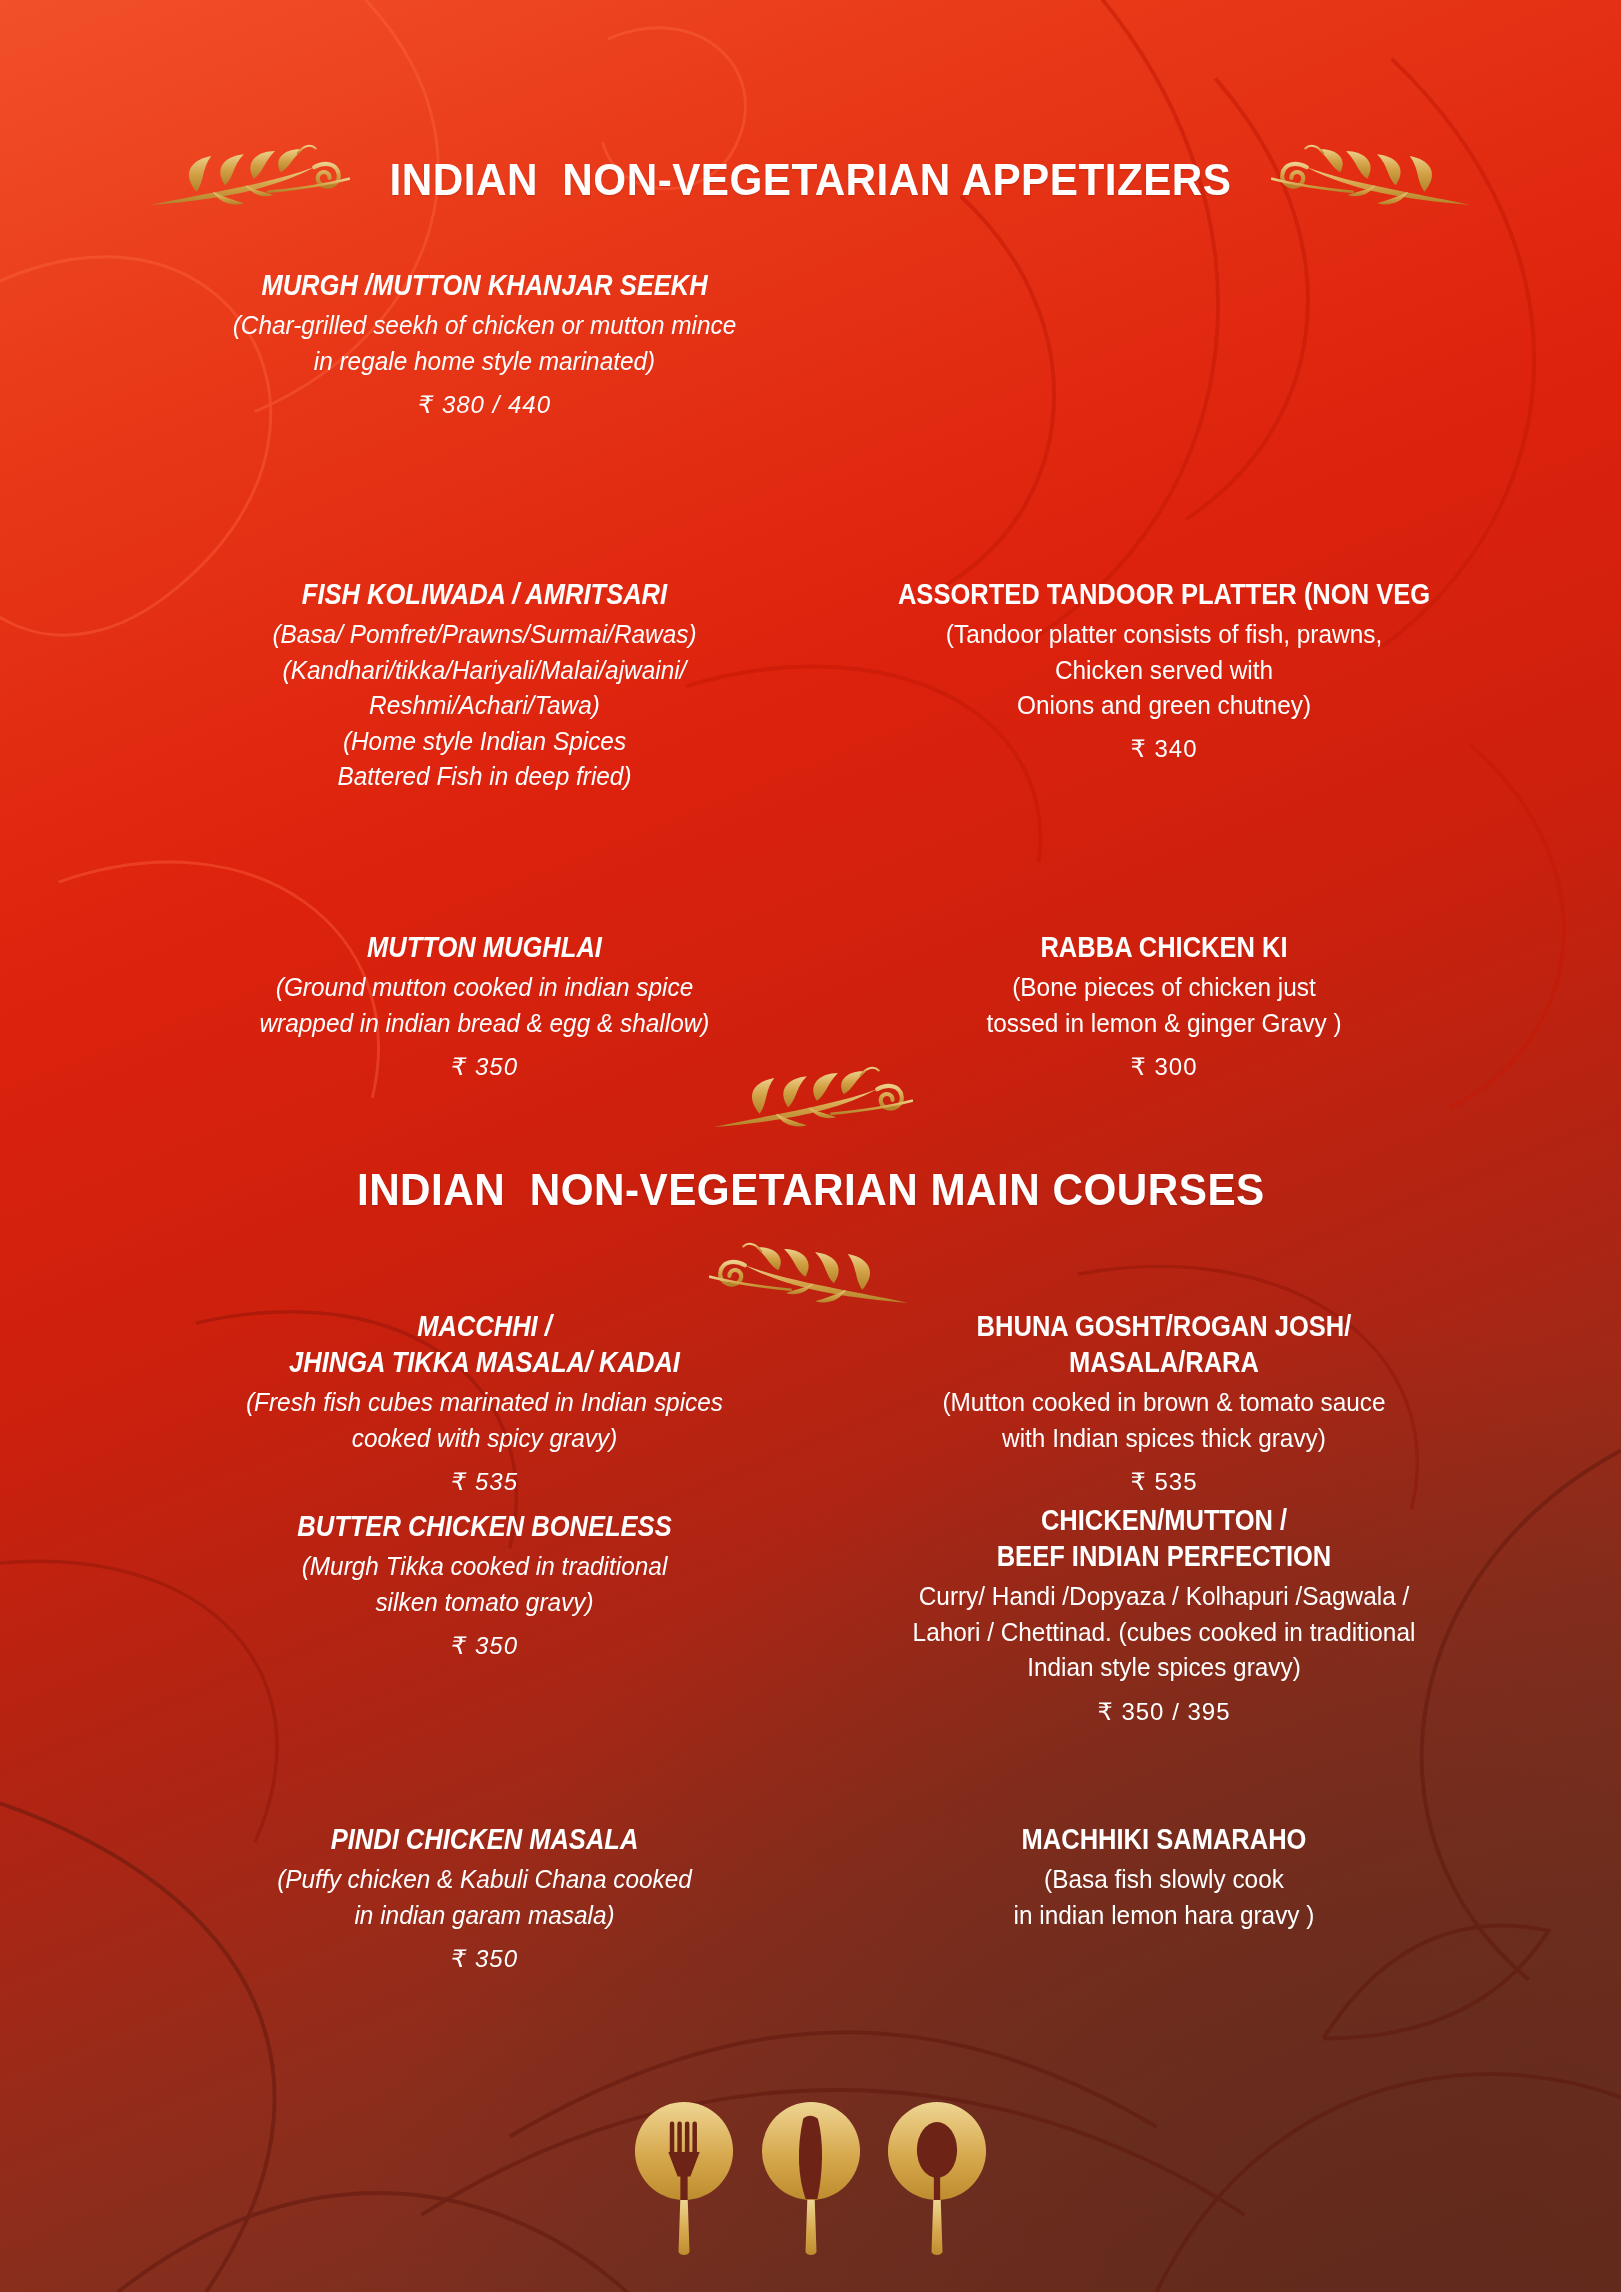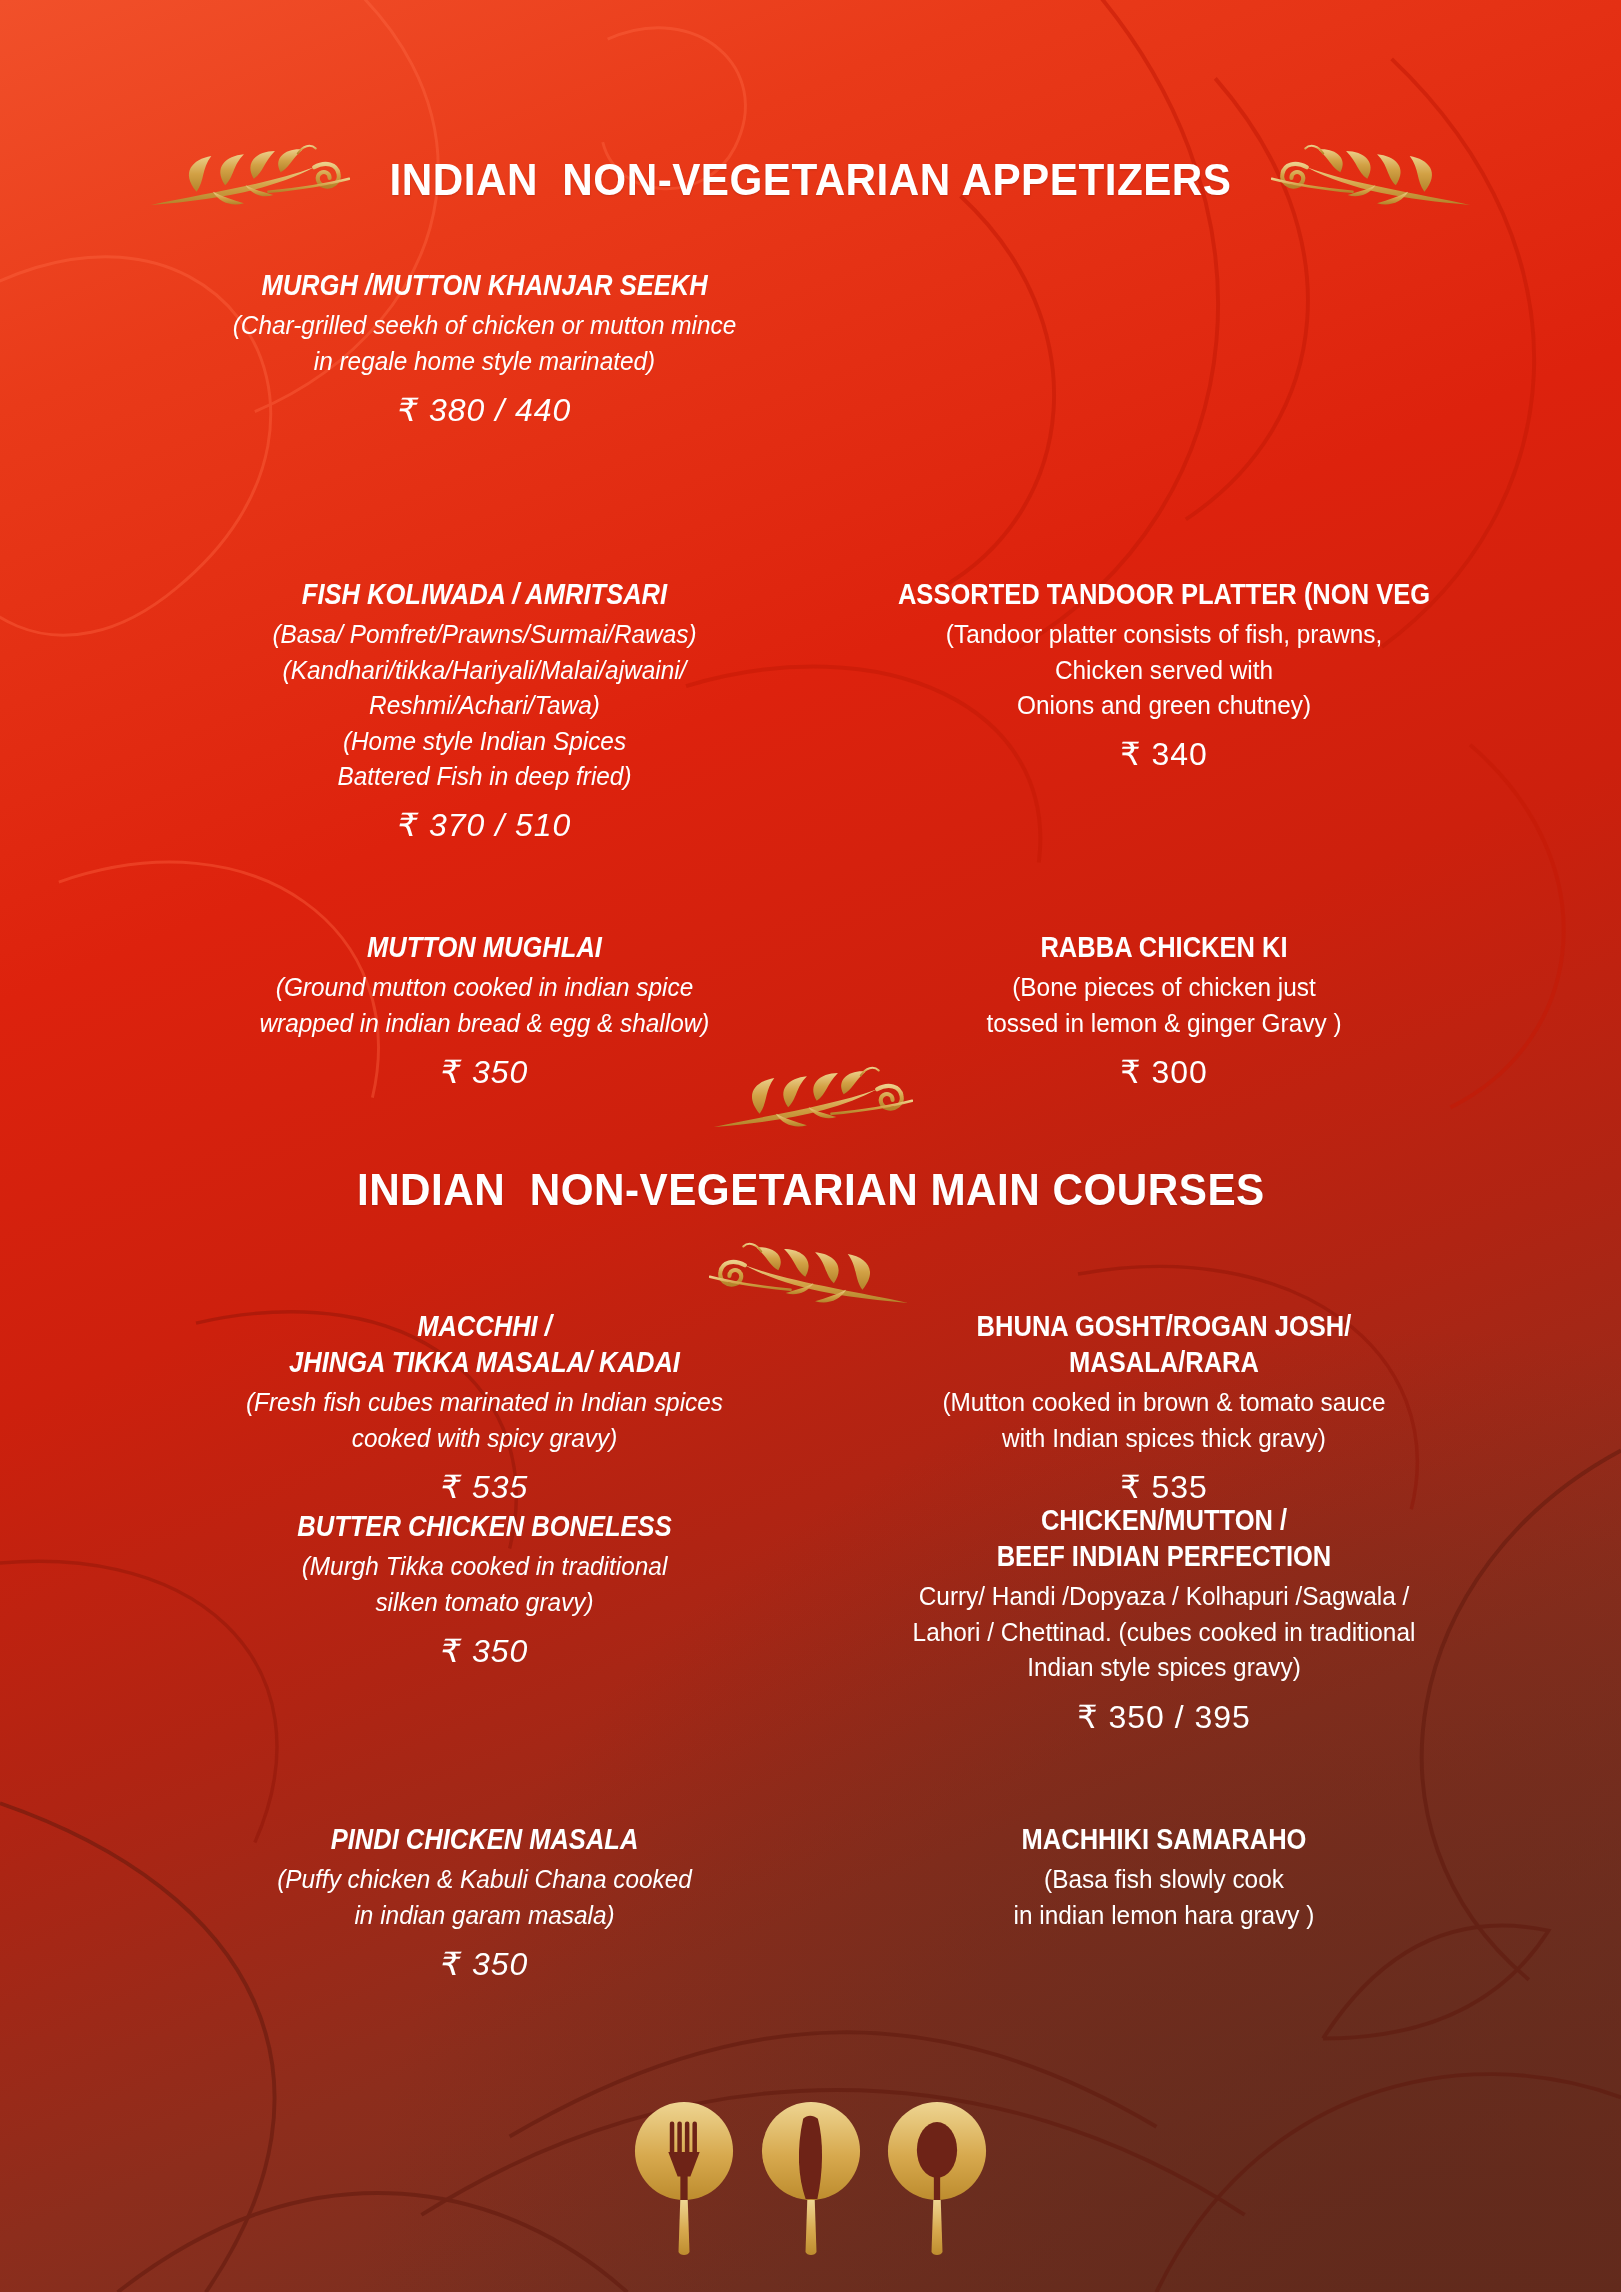--- a/index.html
+++ b/index.html
@@ -42,21 +42,21 @@
   .item-name{
     font-weight:700;font-size:29px;line-height:1.25;
     white-space:pre-line;transform:scaleX(.88);transform-origin:center;
   }
   .item-desc{
     font-weight:400;font-size:26.5px;line-height:1.34;margin-top:4.9px;
     white-space:pre-line;transform:scaleX(.92);transform-origin:center;
     font-family:"Liberation Sans","DejaVu Sans",sans-serif;
   }
   .item-price{
-    font-weight:400;font-size:32px;margin-top:11.8px;letter-spacing:1px;
+    font-weight:400;font-size:24px;margin-top:11.8px;letter-spacing:1px;
     font-family:"Liberation Sans","DejaVu Sans",sans-serif;
   }
   
   .footer-icons{
     position:absolute;top:2099px;left:0;width:100%;
     display:flex;justify-content:center;align-items:flex-start;gap:22.5px;
   }
   .cutlery{width:104px;height:157px;flex:0 0 auto;}
 </style>
 </head>
@@ -141,21 +141,20 @@
 in regale home style marinated)</div>
     <div class="item-price">₹ 380 / 440</div>
   </div>
   <div class="menu-item col-l r-a2">
     <div class="item-name">FISH KOLIWADA / AMRITSARI</div>
     <div class="item-desc">(Basa/ Pomfret/Prawns/Surmai/Rawas)
 (Kandhari/tikka/Hariyali/Malai/ajwaini/
 Reshmi/Achari/Tawa)
 (Home style Indian Spices
 Battered Fish in deep fried)</div>
-    <div class="item-price">₹ 370 / 510</div>
   </div>
   <div class="menu-item col-r r-a2">
     <div class="item-name">ASSORTED TANDOOR PLATTER (NON VEG</div>
     <div class="item-desc">(Tandoor platter consists of fish, prawns,
 Chicken served with
 Onions and green chutney)</div>
     <div class="item-price">₹ 340</div>
   </div>
   <div class="menu-item col-l r-a3">
     <div class="item-name">MUTTON MUGHLAI</div>

